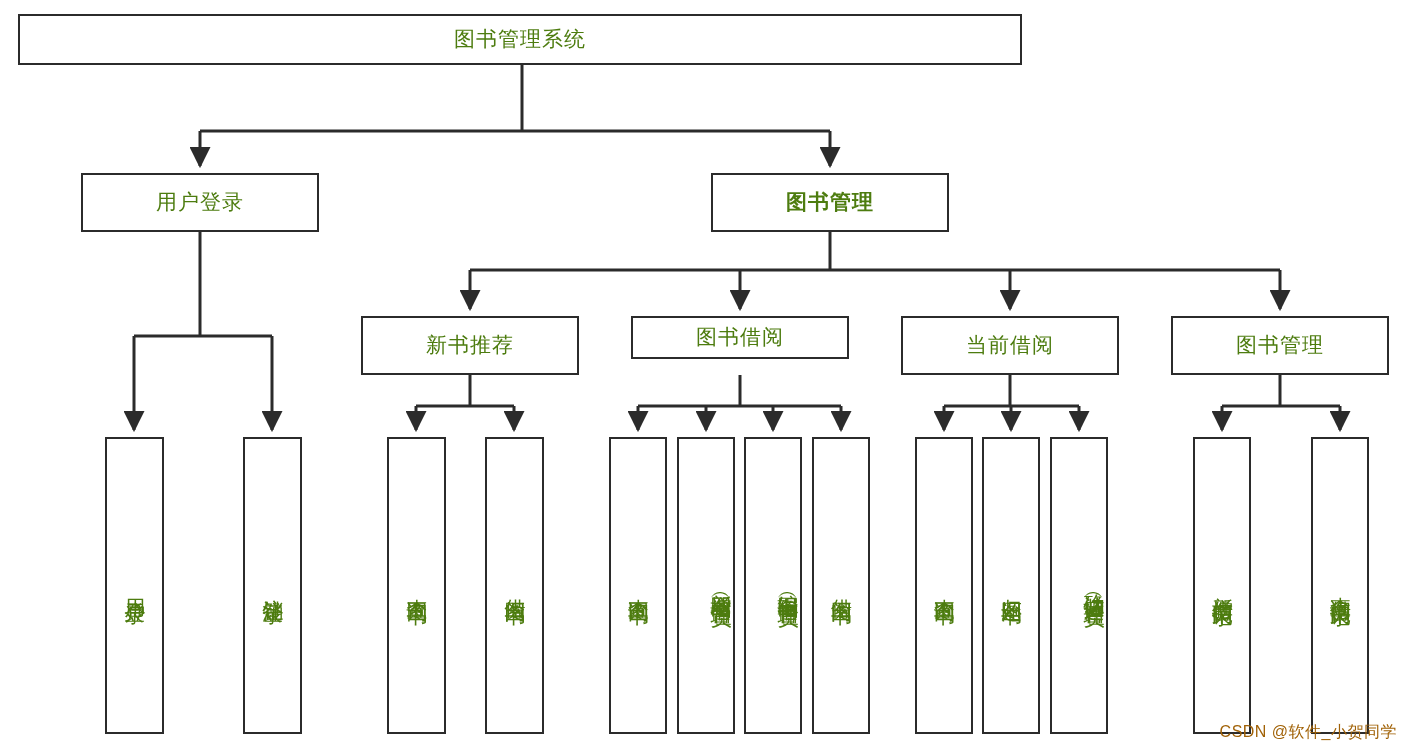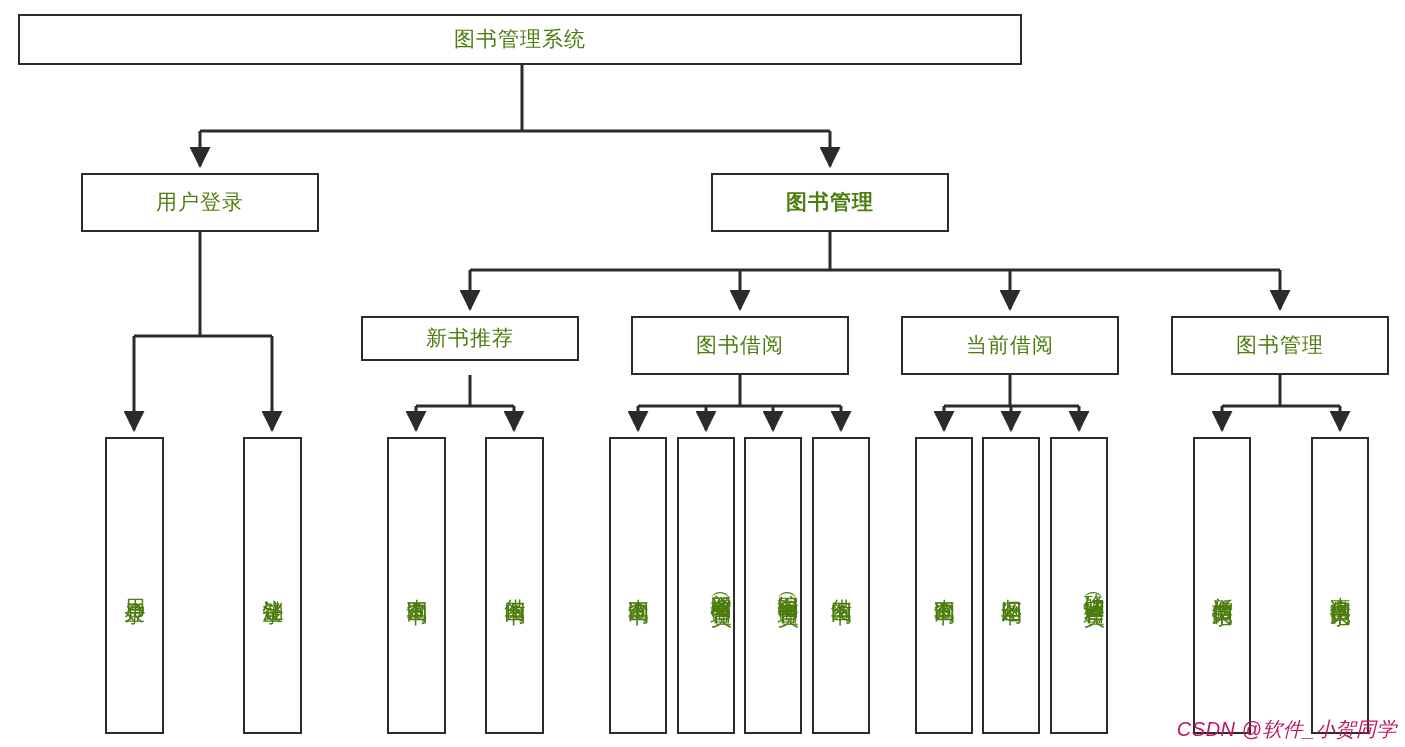--- a/index.html
+++ b/index.html
@@ -50,25 +50,24 @@
     align-items: flex-start;
   }
   .node-label {
     white-space: pre;
     line-height: 1.18;
   }
   #watermark {
     position: absolute;
     right: 8px;
     bottom: 4px;
-    font-size: 20px;
-    color: #be185d;
+    font-size: 16px;
+    color: #a16207;
     white-space: pre;
     letter-spacing: 0.5px;
-    font-style: italic;
   }
 </style>
 </head>
 <body>
 
 <div id="canvas">
 
   <svg id="wires" viewBox="0 0 1405 747" width="1405" height="747" xmlns="http://www.w3.org/2000/svg">
     <defs>
       <marker id="arrow" viewBox="0 0 10 10" refX="9" refY="5" markerWidth="7" markerHeight="7" orient="auto-start-reverse">
@@ -130,24 +129,24 @@
 
   <div id="level2-layer">
       <div class="node horiz" style="left: 81px; top: 173px; width: 238px; height: 59px;">
         <span class="node-label">用户登录</span>
       </div>
       <div class="node horiz" style="left: 711px; top: 173px; width: 238px; height: 59px; font-weight: bold;">
         <span class="node-label">图书管理</span>
       </div>
     </div>
   <div id="level3-layer">
-      <div class="node horiz" style="left: 361px; top: 316px; width: 218px; height: 45px;">
+      <div class="node horiz" style="left: 361px; top: 316px; width: 218px; height: 59px;">
         <span class="node-label">新书推荐</span>
       </div>
-      <div class="node horiz" style="left: 631px; top: 316px; width: 218px; height: 59px;">
+      <div class="node horiz" style="left: 631px; top: 316px; width: 218px; height: 43px;">
         <span class="node-label">图书借阅</span>
       </div>
       <div class="node horiz" style="left: 901px; top: 316px; width: 218px; height: 59px;">
         <span class="node-label">当前借阅</span>
       </div>
       <div class="node horiz" style="left: 1171px; top: 316px; width: 218px; height: 59px;">
         <span class="node-label">图书管理</span>
       </div>
     </div>
   <div id="leaf-layer">

